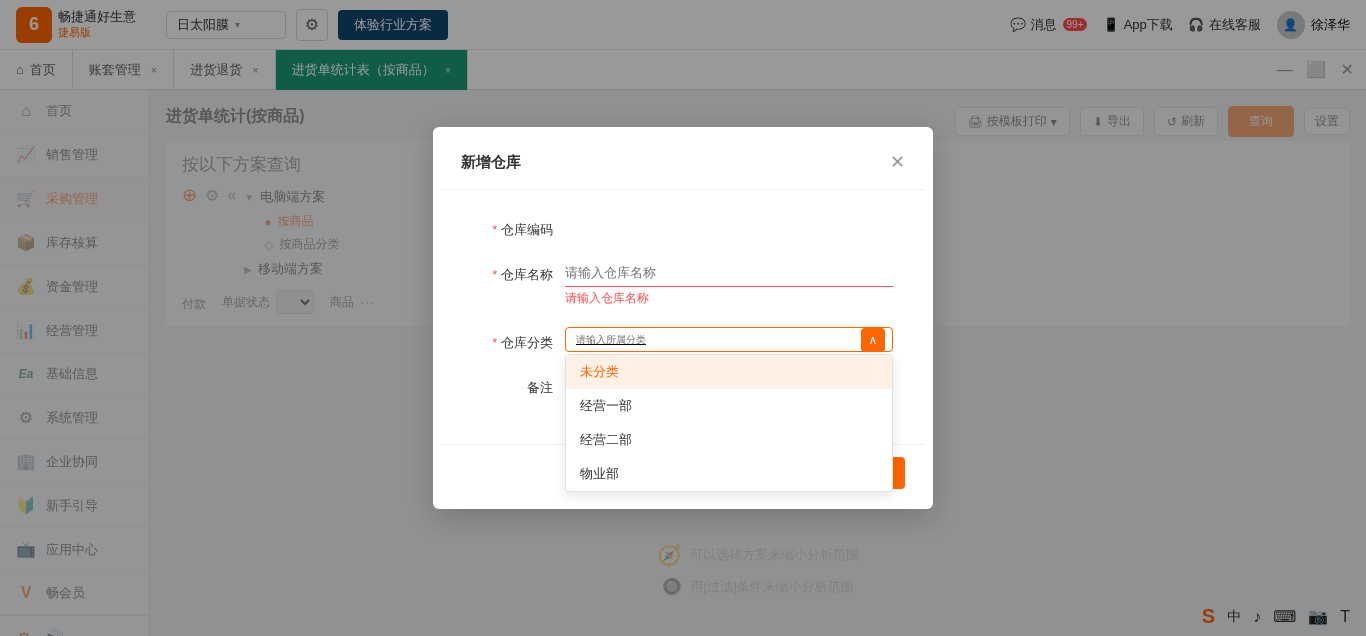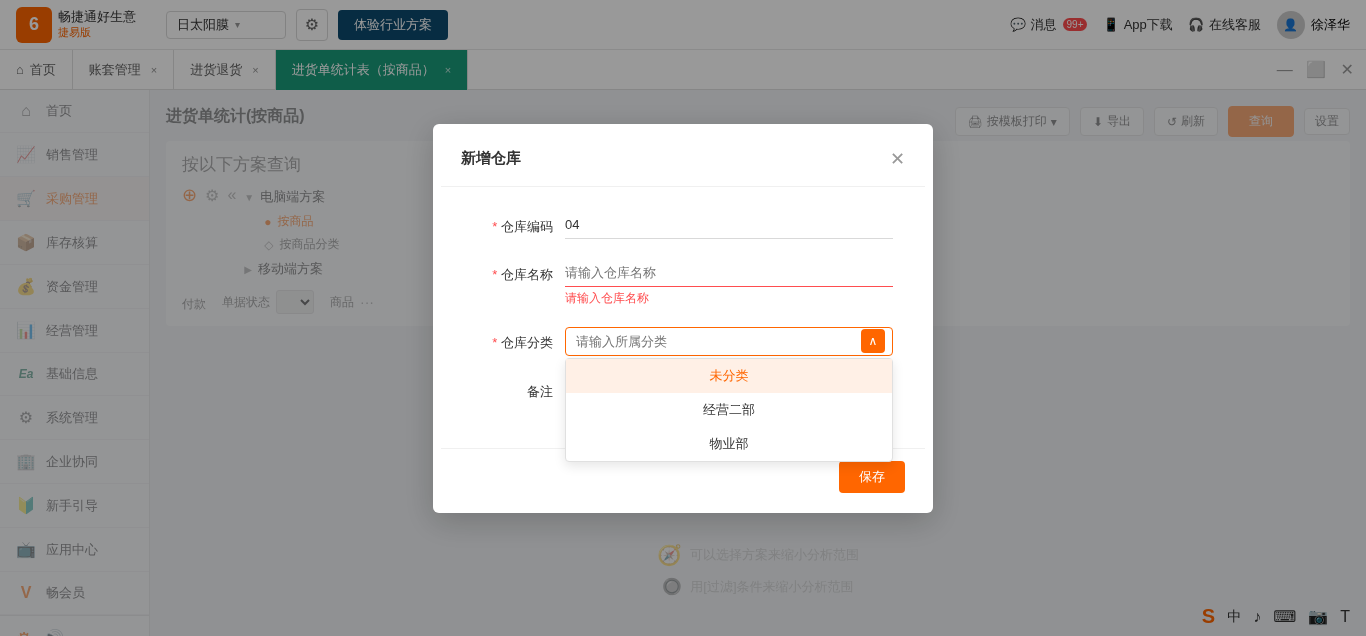--- a/index.html
+++ b/index.html
@@ -194,35 +194,34 @@
     }
     .form-control.error { border-bottom-color: #ff4d4f; }
     .error-msg { color: #ff4d4f; font-size: 12px; margin-top: 3px; }
     .form-control-wrapper { flex: 1; position: relative; }
     .category-input-wrapper {
       flex: 1; position: relative;
     }
     .category-input {
       width: 100%; border: 1px solid #ff6600;
       border-radius: 4px; padding: 6px 32px 6px 10px;
-      font-size: 13px; outline: none; background: #fff;
+      font-size: 10px; outline: none; background: #fff; text-decoration: underline;
     }
     .category-arrow-btn {
       position: absolute; right: 8px; top: 50%; transform: translateY(-50%);
       background: #ff6600; color: #fff;
       width: 24px; height: 24px; border-radius: 4px;
       display: flex; align-items: center; justify-content: center;
       cursor: pointer; font-size: 12px;
     }
     .dropdown-list {
       position: absolute; top: 100%; left: 0; right: 0;
       background: #fff; border: 1px solid #e0e0e0;
       border-radius: 4px; z-index: 200; margin-top: 2px;
       box-shadow: 0 4px 12px rgba(0,0,0,0.1);
-      text-align: center;
     }
     .dropdown-item {
       padding: 8px 14px; font-size: 13px; cursor: pointer; color: #333;
     }
     .dropdown-item.selected { background: #fff0e6; color: #ff6600; }
     .modal-footer {
       padding: 12px 20px;
       display: flex; justify-content: flex-end; gap: 10px;
       border-top: 1px solid #f0f0f0;
     }
@@ -454,40 +453,38 @@
 <div class="overlay">
   <div class="modal">
     <div class="modal-header">
       <span class="modal-title">新增仓库</span>
       <span class="modal-close">✕</span>
     </div>
     <div class="modal-body">
 
       <div class="form-row">
         <label class="form-label required">仓库编码</label>
-        <div class="form-control-wrapper">
-          <input class="form-control" type="text" value="04" style="">
-        </div>
       </div>
 
       <div class="form-row">
         <label class="form-label required">仓库名称</label>
         <div class="form-control-wrapper">
           <input class="form-control error" type="text" placeholder="请输入仓库名称" style="">
           <div class="error-msg">请输入仓库名称</div>
         </div>
       </div>
 
       <div class="form-row">
         <label class="form-label required">仓库分类</label>
         <div class="category-input-wrapper">
           <input class="category-input" type="text" placeholder="请输入所属分类" style="">
           <div class="category-arrow-btn">∧</div>
           <div class="dropdown-list">
             <div class="dropdown-item selected">未分类</div>
+            <div class="dropdown-item">经营一部</div>
             <div class="dropdown-item">经营二部</div>
             <div class="dropdown-item">物业部</div>
           </div>
         </div>
       </div>
 
       <div class="form-row">
         <label class="form-label">备注</label>
         <div class="form-control-wrapper">
           <input class="form-control" type="text" style="">

